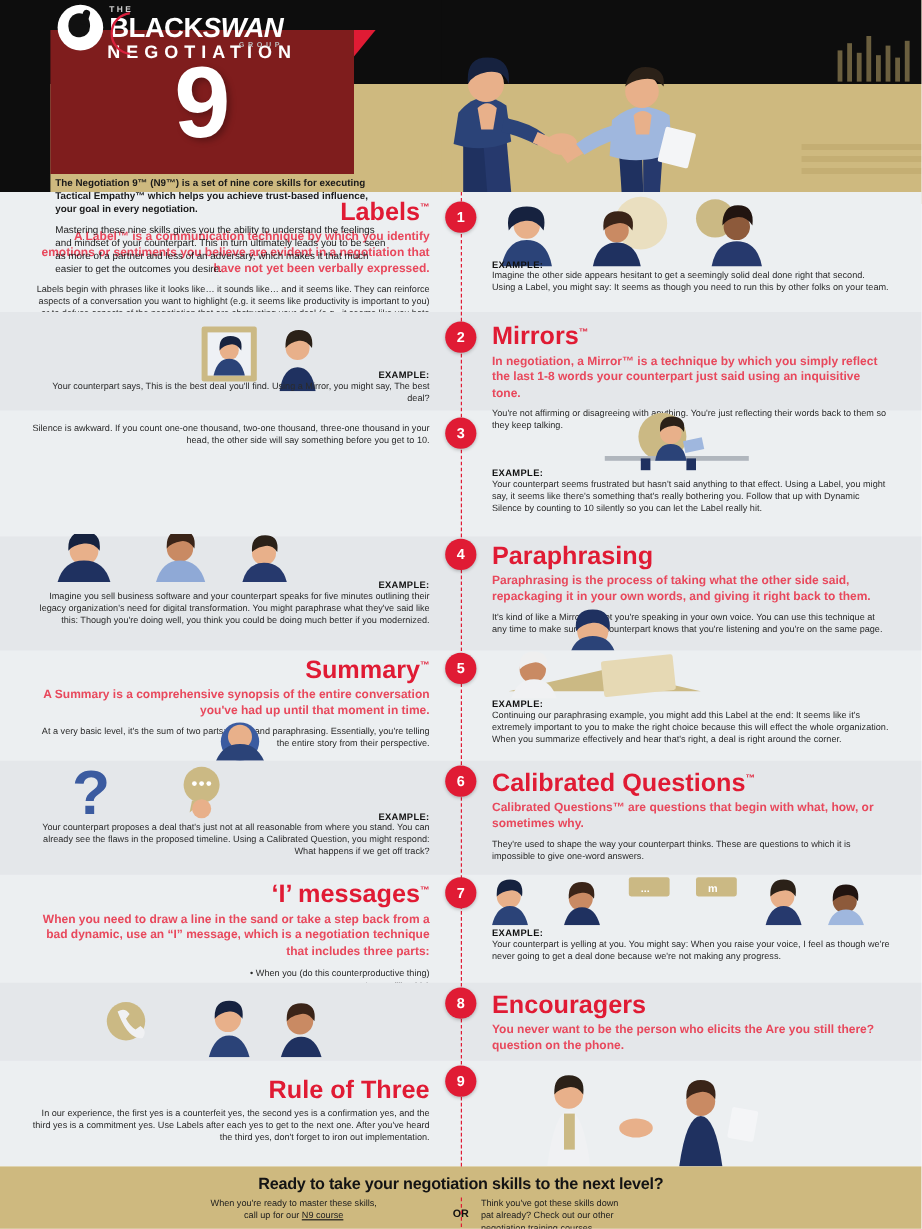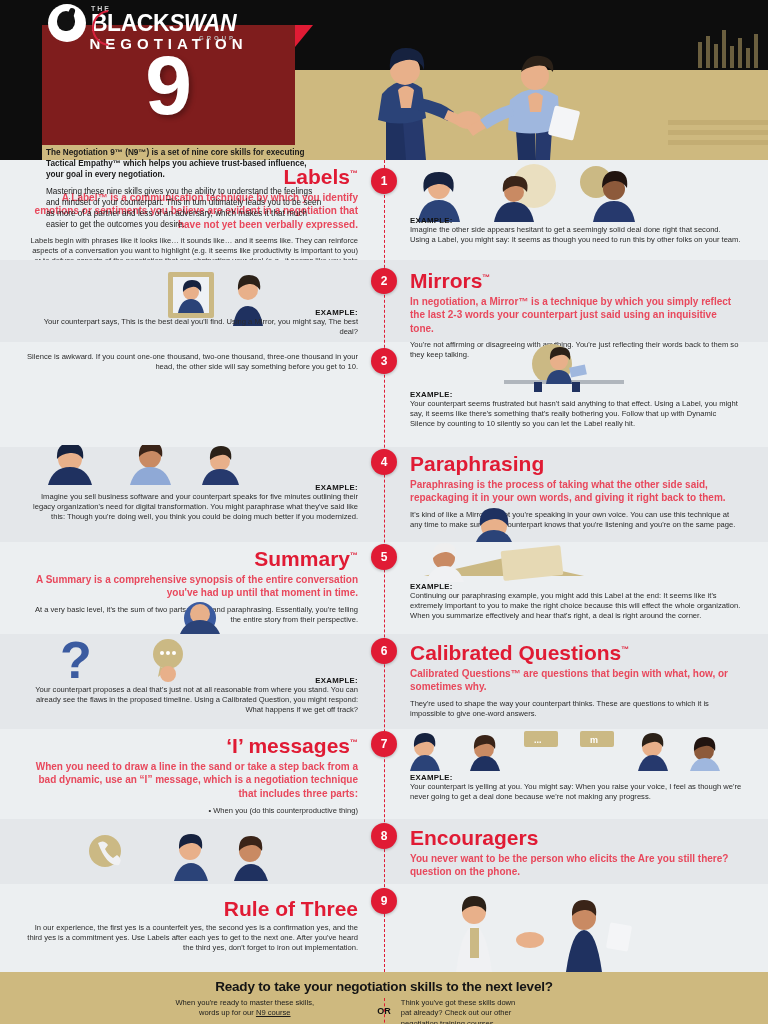--- a/index.html
+++ b/index.html
@@ -218,21 +218,21 @@
             </g>
         </svg>
         <div class="example right-align" style="position:absolute;top:44px;left:0;width:384px;">
           <div class="ex-label">EXAMPLE:</div>
           <div class="ex-body">Your counterpart says, This is the best deal you'll find. Using a Mirror, you might say, The best deal?</div>
         </div>
       </div>
       <div class="half">
         <div class="txtblock" style="padding-top:10px;">
           <div class="title"><span>Mirrors</span><span class="tm">™</span></div>
-          <div class="lede">In negotiation, a Mirror™ is a technique by which you simply reflect the last 2-3 words your counterpart just said using an inquisitive tone.</div>
+          <div class="lede">In negotiation, a Mirror™ is a technique by which you simply reflect the last 1-8 words your counterpart just said using an inquisitive tone.</div>
           <div class="body">You're not affirming or disagreeing with anything. You're just reflecting their words back to them so they keep talking.</div>
         </div>
       </div>
     </div>
 
     <div class="row" style="height:105px;">
       <div class="num-badge" style="top:6px;">3</div>
       <div class="half">
         <div class="txtblock right-align" style="padding-top:10px;">
           <div class="body">Silence is awkward. If you count one-one thousand, two-one thousand, three-one thousand in your head, the other side will say something before you get to 10.</div>
@@ -464,21 +464,21 @@
       </div>
     </div>
   </div>
 
   <div class="footer">
     <div class="footer-head">Ready to take your negotiation skills to the next level?</div>
     <div class="or-divider"></div>
     <div class="footer-cols">
       <div class="fcol left">
         <span>When you're ready to master these skills,</span><br>
-        <span>words up for our </span><u>N9 course</u>
+        <span>call up for our </span><u>N9 course</u>
       </div>
       <div class="or">OR</div>
       <div class="fcol right">
         <span>Think you've got these skills down</span><br>
         <span>pat already? Check out our other</span><br>
         <u>negotiation training courses.</u>
       </div>
     </div>
 
   </div>

